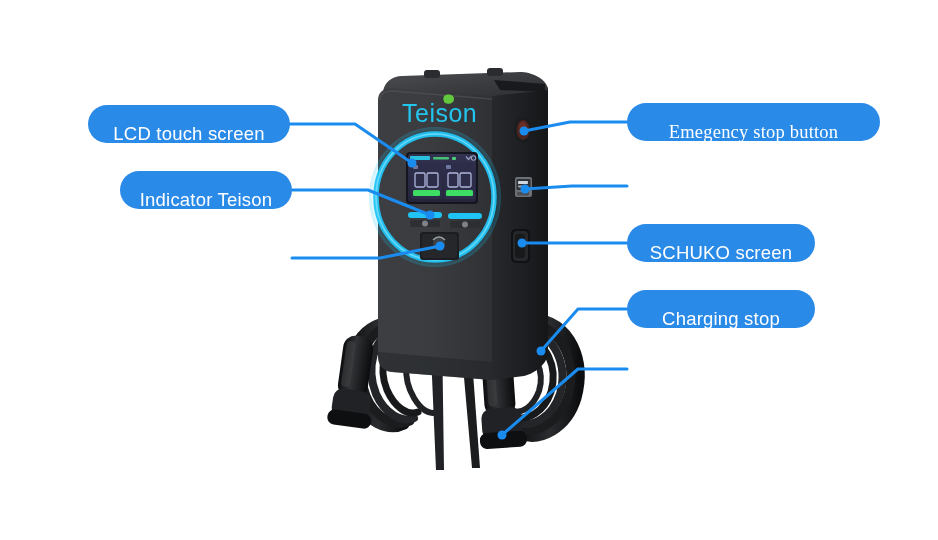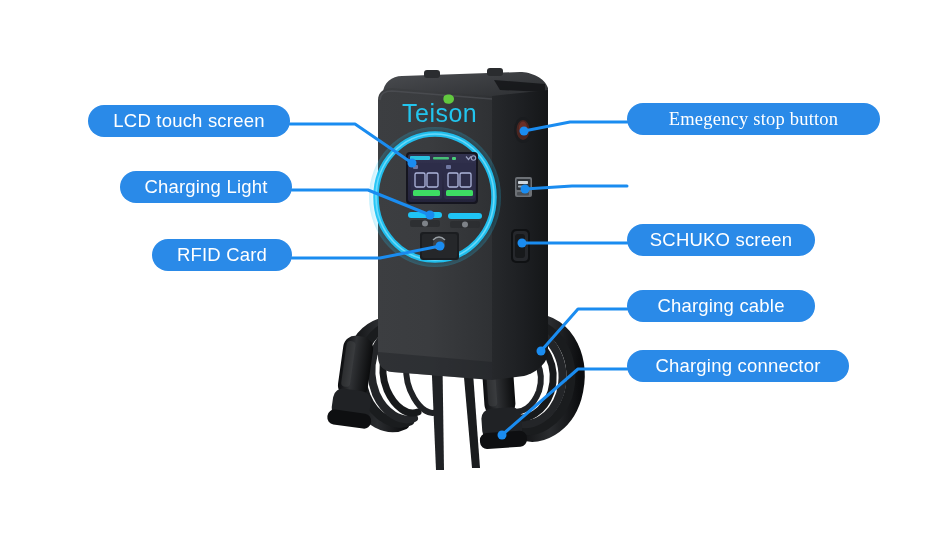--- a/index.html
+++ b/index.html
@@ -28,24 +28,24 @@
   #device-layer { z-index: 20; }
 
   
   .callout {
     position: absolute;
     z-index: 60;
     background: #2a8ae8;
     color: #ffffff;
     border-radius: 22px;
     display: flex;
-    align-items: center;
+    align-items: flex-end;
     justify-content: center;
     padding: 0 18px;
-    height: 32px;
+    height: 38px;
     font-size: 18.5px;
     font-weight: 400;
     letter-spacing: 0.2px;
     white-space: nowrap;
     line-height: 1;
     user-select: none;
   }
   .callout span { display: block; }
 </style>
 </head>
@@ -252,37 +252,31 @@
       <circle cx="541" cy="351" r="4.5"></circle>
       <circle cx="502" cy="435" r="4.5"></circle>
     </g>
   </svg>
 
   <div class="callout" style="left:88px; top:105px; width:202px;">
     <span>LCD touch screen</span>
   </div>
 
   <div class="callout" style="left:120px; top:171px; width:172px;">
-    <span>Charging Light</span>
-  </div>
-
-  <div class="callout" style="left:152px; top:239px; width:140px;">
-    <span>RFID Card</span>
-  </div>
+    <span>Indicator Teison</span>
+  </div>
+
 
   <div class="callout" style="left:627px; top:103px; width:253px;font-family:Liberation Serif, serif;">
     <span>Emegency stop button</span>
   </div>
 
 
   <div class="callout" style="left:627px; top:224px; width:188px;">
     <span>SCHUKO screen</span>
   </div>
 
   <div class="callout" style="left:627px; top:290px; width:188px;">
-    <span>Charging cable</span>
-  </div>
-
-  <div class="callout" style="left:627px; top:350px; width:222px;">
-    <span>Charging connector</span>
-  </div>
+    <span>Charging stop</span>
+  </div>
+
 
 </div>
 
 </body></html>

